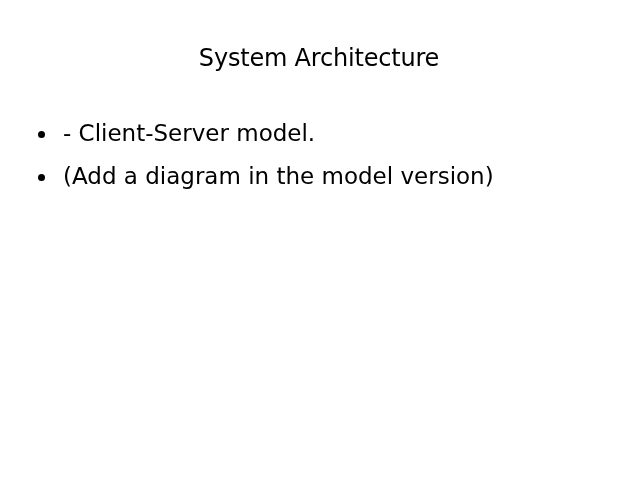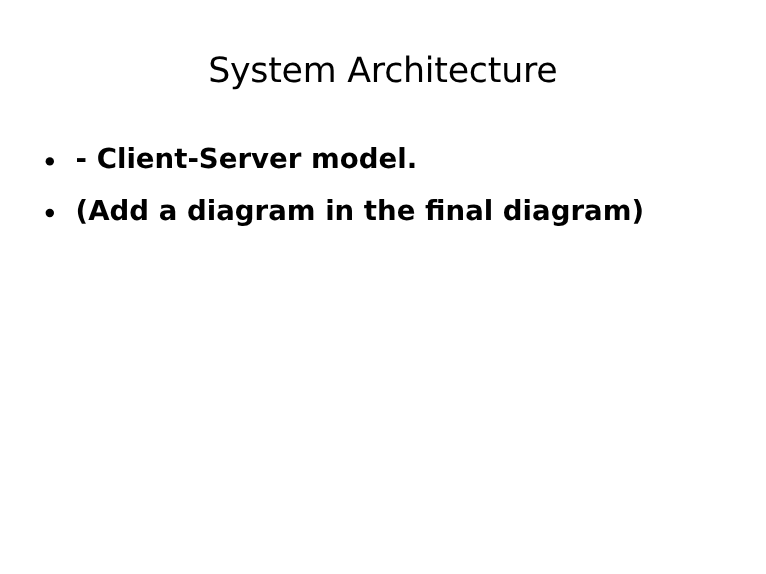--- a/index.html
+++ b/index.html
@@ -19,21 +19,21 @@
     overflow: hidden;
     box-sizing: border-box;
   }
   .slide-title {
     position: absolute;
     left: 0;
     top: 36px;
     width: 638px;
     text-align: center;
     font-family: "DejaVu Sans", sans-serif;
-    font-size: 29px;
+    font-size: 24px;
     font-weight: 400;
     line-height: 44px;
     color: #000000;
     letter-spacing: -0.2px;
     white-space: nowrap;
   }
   .body-list {
     position: absolute;
     left: 30px;
     top: 112px;
@@ -43,21 +43,21 @@
     list-style: none;
   }
   .body-item {
     position: relative;
     display: block;
     padding-left: 33px;
     height: 43px;
     line-height: 43px;
     font-family: "DejaVu Sans", sans-serif;
     font-size: 23px;
-    font-weight: 700;
+    font-weight: 400;
     color: #000000;
     white-space: nowrap;
   }
   .bullet-dot {
     position: absolute;
     left: 8px;
     top: 50%;
     width: 7px;
     height: 7px;
     margin-top: -3px;
@@ -81,18 +81,18 @@
 
     <li class="body-item">
       <span class="bullet-dot"></span>
       <span class="item-text">- Client-Server model.</span>
     </li>
 
 
 
     <li class="body-item">
       <span class="bullet-dot"></span>
-      <span class="item-text">(Add a diagram in the final diagram)</span>
+      <span class="item-text">(Add a diagram in the model version)</span>
     </li>
 
   </ul>
 
 </div>
 
 </body></html>

